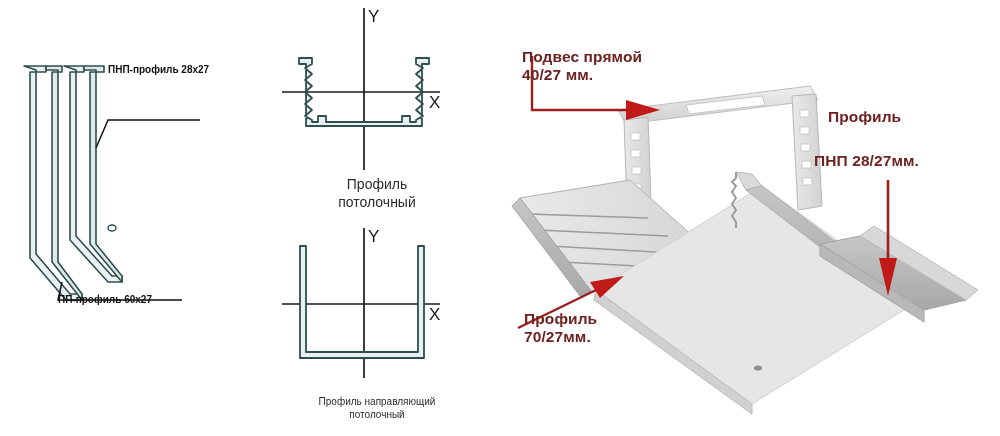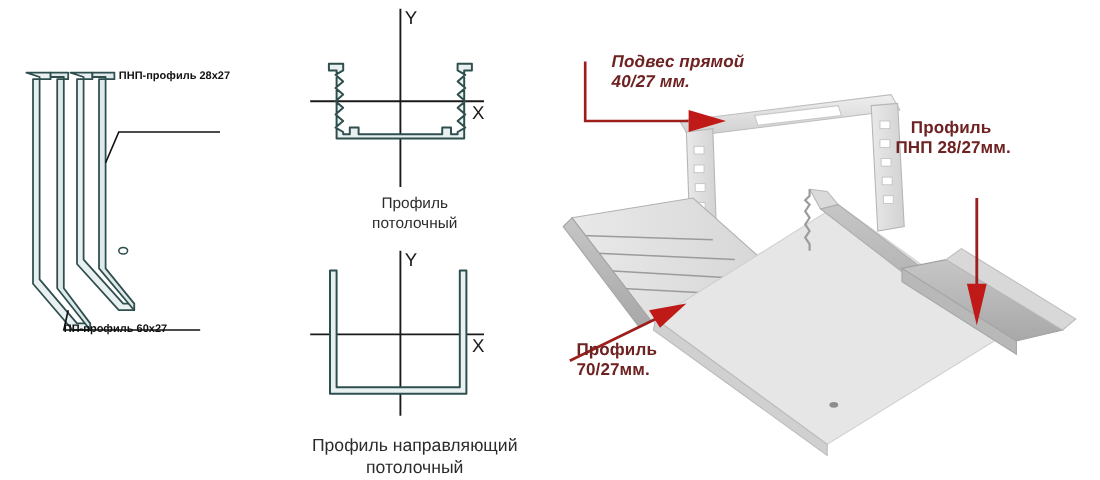--- a/index.html
+++ b/index.html
@@ -75,21 +75,21 @@
 
   <div class="panel mid" id="mid-bottom">
     <svg width="230" height="220" viewBox="0 0 230 220">
       <line x1="102" y1="10" x2="102" y2="160" stroke="#1a1a1a" stroke-width="1.7"></line>
       <line x1="20" y1="86" x2="178" y2="86" stroke="#1a1a1a" stroke-width="1.7"></line>
       <text class="axis-letter" x="106" y="24">Y</text>
       <text class="axis-letter" x="167" y="102">X</text>
       <path d="M38,28 L38,140 L162,140 L162,28 L156,28 L156,134 L44,134 L44,28 Z" fill="#e9f0f1" stroke="#2f4f4f" stroke-width="1.8" stroke-linejoin="round"></path>
     </svg>
   </div>
-  <div class="cap" style="left:262px;top:396px;width:230px;font-size:16px;">
+  <div class="cap" style="left:262px;top:396px;width:230px;font-size:10px;">
     <div>Профиль направляющий</div>
     <div>потолочный</div>
   </div>
 
   <div class="panel" id="photo">
     <svg width="500" height="436" viewBox="0 0 500 436">
       <defs>
         <linearGradient id="gTop" x1="0" y1="0" x2="0" y2="1">
           <stop offset="0" stop-color="#efefef"></stop>
             <stop offset="1" stop-color="#cfcfcf"></stop>
@@ -167,28 +167,28 @@
       </g>
       <polygon points="388,296 379,258 397,258" fill="#c01a18"></polygon>
 
       <g stroke="#9d1f1c" fill="none" stroke-width="2.4">
         <path d="M18,328 L96,290"></path>
       </g>
       <polygon points="124,276 90,282 100,298" fill="#c01a18"></polygon>
     </svg>
   </div>
 
-  <div class="lbl-red" style="left:556px;top:48px;font-size:15.5px;font-style:italic;">
+  <div class="lbl-red" style="left:522px;top:48px;font-size:15.5px;">
     <div>Подвес прямой</div>
     <div>40/27 мм.</div>
   </div>
 
   <div class="lbl-red" style="left:828px;top:108px;font-size:15.5px;">
     <div>Профиль</div>
-    <div style="margin-left:-14px;">ПНП 28/27мм.</div>
+    <div style="margin-left:-14px;margin-top:26px;">ПНП 28/27мм.</div>
   </div>
 
   <div class="lbl-red" style="left:524px;top:310px;font-size:15.5px;">
     <div>Профиль</div>
     <div>70/27мм.</div>
   </div>
 
 </div>
 
 </body></html>

